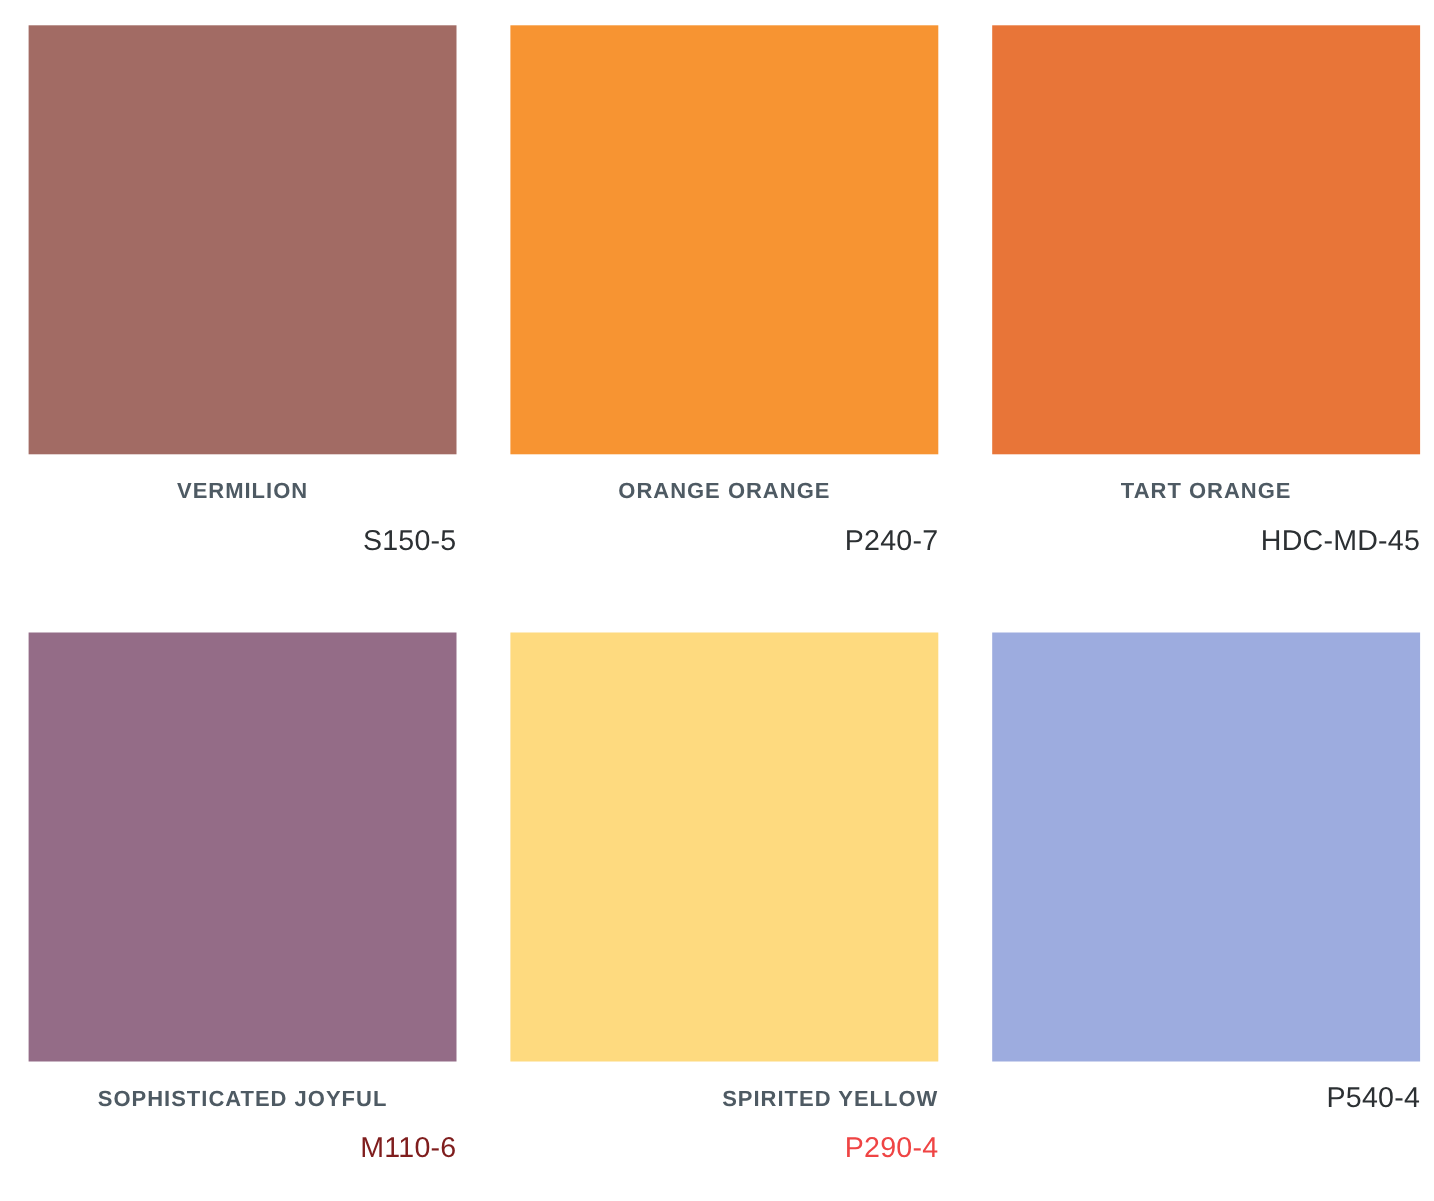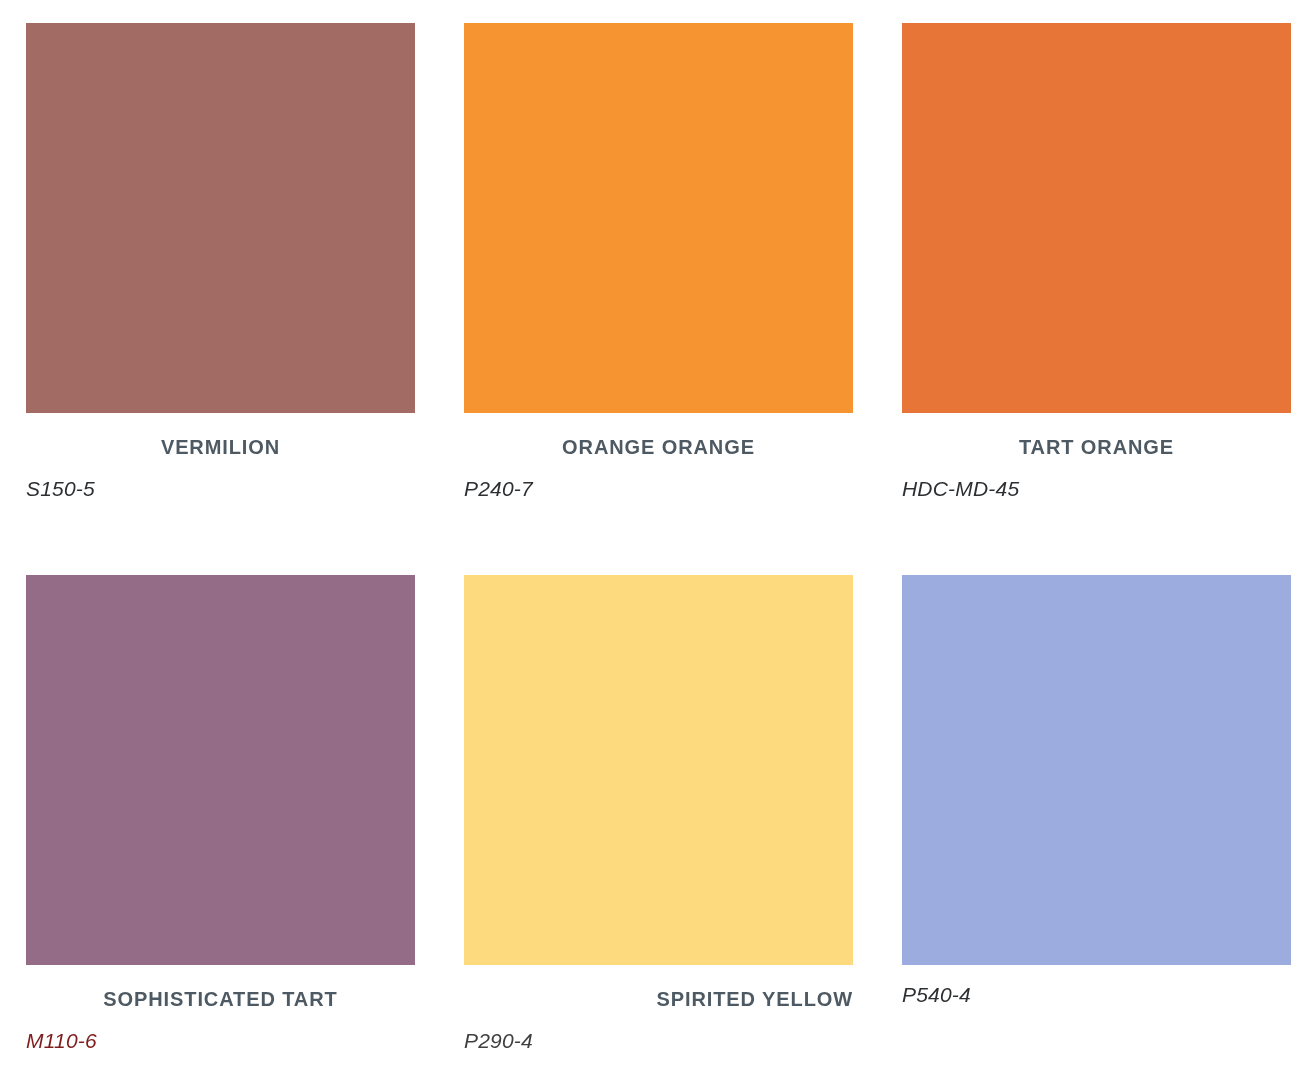--- a/index.html
+++ b/index.html
@@ -46,28 +46,27 @@
     font-size: 20px;
     font-weight: bold;
     letter-spacing: 0.9px;
     color: #4e5a63;
     line-height: 1.2;
     white-space: nowrap;
   }
 
   .swatch-code {
     margin-top: 17px;
-    text-align: left;
-    font-size: 21px;
+    text-align: right;
+    font-size: 26px;
     font-weight: normal;
     letter-spacing: 0.2px;
     color: #2c3033;
     line-height: 1.2;
     white-space: nowrap;
-    font-style: italic;
   }
 </style>
 </head>
 <body style="background-color: rgb(255, 255, 255);">
 
 <div class="palette-grid">
 
   <div class="swatch-card">
     <div class="swatch-chip" style="background-color: rgb(162, 107, 100);"></div>
     <div class="swatch-name" style="color: rgb(78, 90, 99);">VERMILION</div>
@@ -81,28 +80,28 @@
   </div>
 
   <div class="swatch-card">
     <div class="swatch-chip" style="background-color: rgb(232, 117, 56);"></div>
     <div class="swatch-name" style="color: rgb(78, 90, 99);">TART ORANGE</div>
     <div class="swatch-code" style="color: rgb(44, 48, 51);">HDC-MD-45</div>
   </div>
 
   <div class="swatch-card">
     <div class="swatch-chip" style="background-color: rgb(148, 108, 135);"></div>
-    <div class="swatch-name" style="color: rgb(78, 90, 99);">SOPHISTICATED TART</div>
+    <div class="swatch-name" style="color: rgb(78, 90, 99);">SOPHISTICATED JOYFUL</div>
     <div class="swatch-code" style="color: #7f1d1d;">M110-6</div>
   </div>
 
   <div class="swatch-card">
     <div class="swatch-chip" style="background-color: rgb(254, 218, 127);"></div>
     <div class="swatch-name" style="color: rgb(78, 90, 99); text-align: right;">SPIRITED YELLOW</div>
-    <div class="swatch-code" style="color: #404040;">P290-4</div>
+    <div class="swatch-code" style="color: #ef4444;">P290-4</div>
   </div>
 
   <div class="swatch-card">
     <div class="swatch-chip" style="background-color: rgb(157, 172, 223);"></div>
     <div class="swatch-code" style="color: rgb(44, 48, 51);">P540-4</div>
   </div>
 
 </div>
 
 </body></html>

